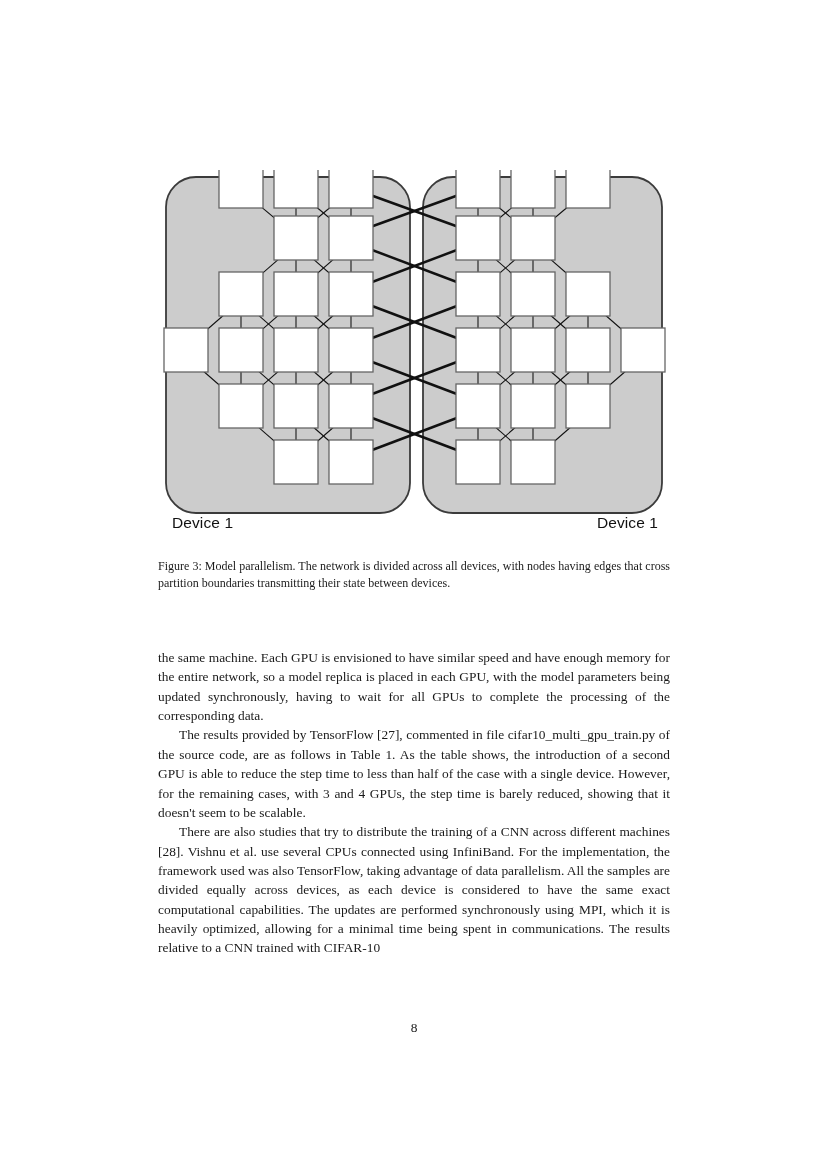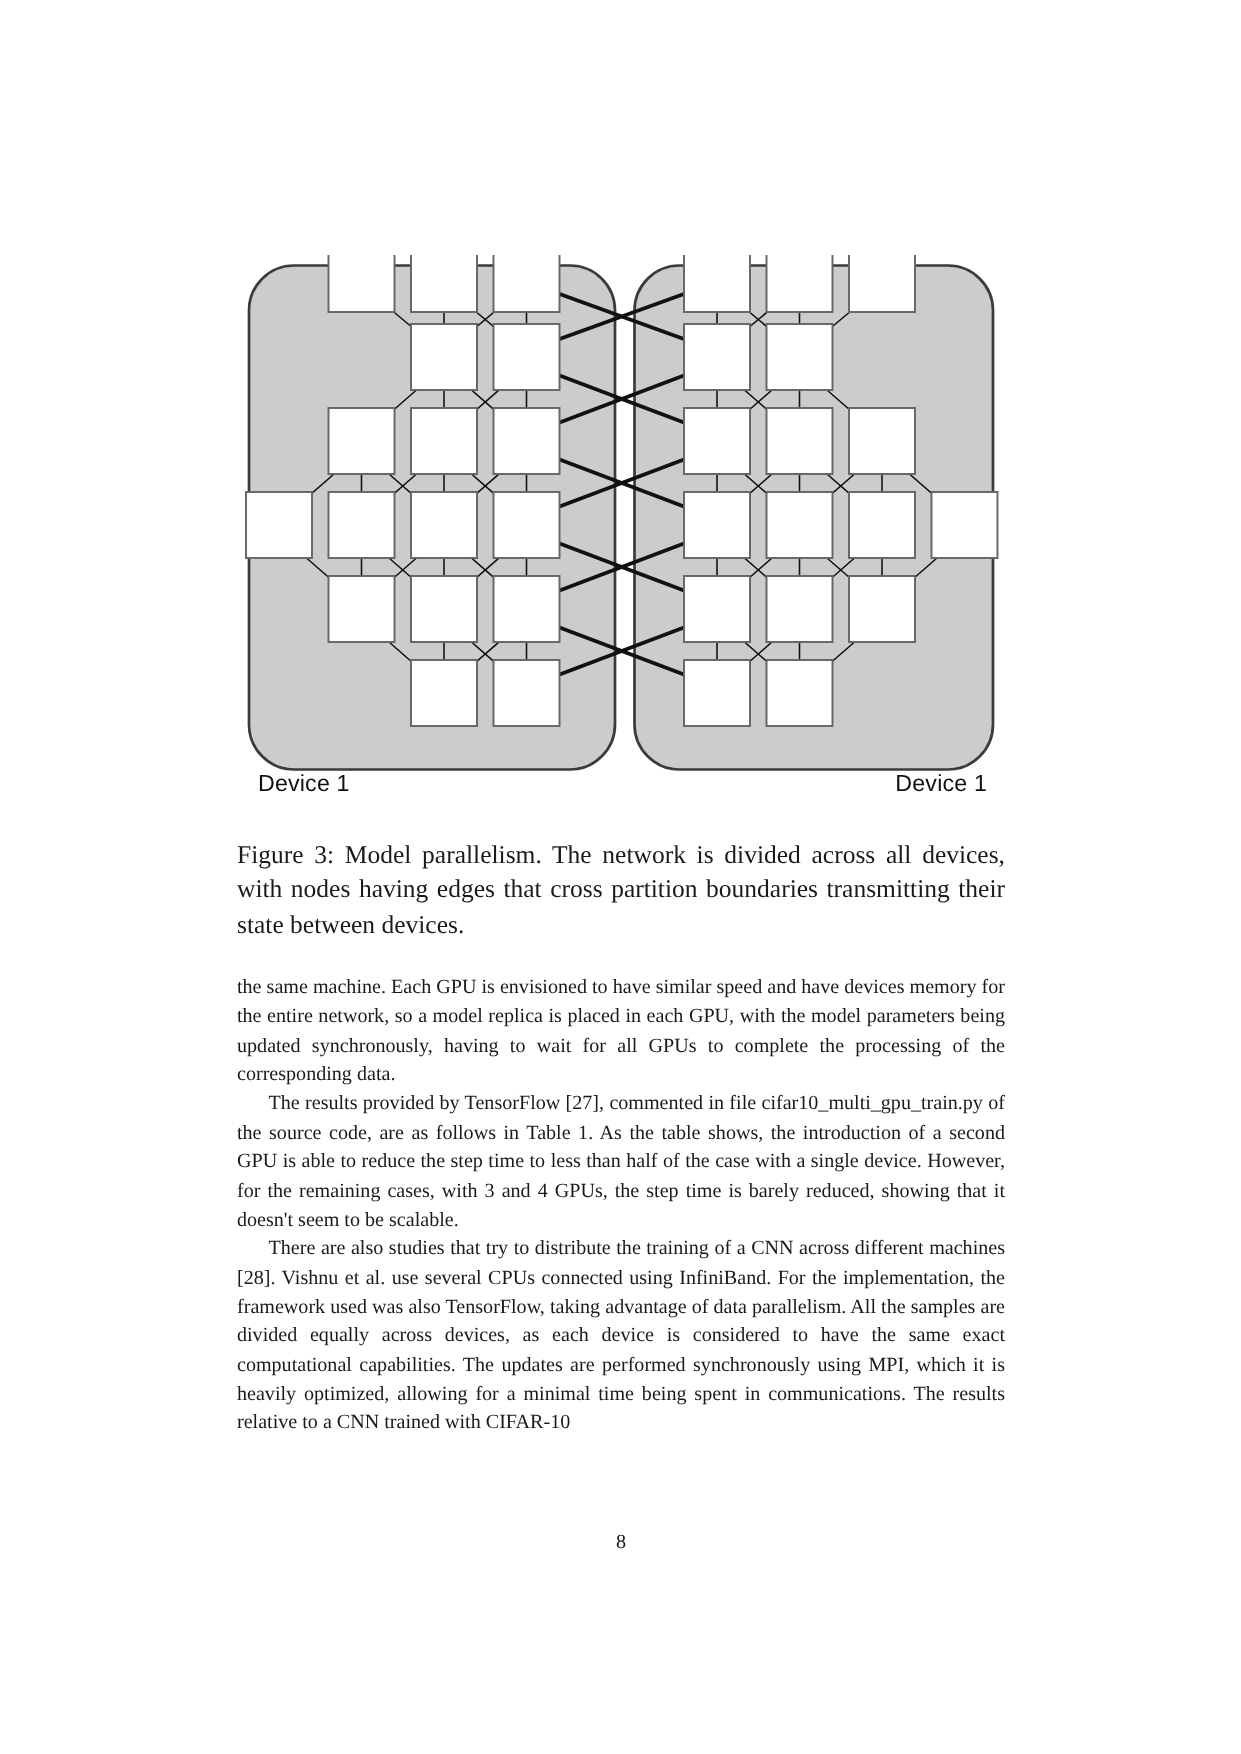--- a/index.html
+++ b/index.html
@@ -60,21 +60,21 @@
     white-space: nowrap;
   }
   .device-label.left  { left: 14px;  top: 0; }
   .device-label.right { right: 12px; top: 0; }
 
   .figure-caption {
     position: absolute;
     left: 0;
     top: 558px;
     width: 512px;
-    font-size: 17px;
+    font-size: 12px;
     line-height: 1.38;
     text-align: justify;
     text-justify: inter-word;
     color: #1a1a1a;
   }
 
   
   .body-text {
     position: absolute;
     left: 0;
@@ -300,21 +300,21 @@
       <div class="device-labels">
         <span class="device-label left">Device 1</span>
         <span class="device-label right">Device 1</span>
       </div>
     </div>
 
     <div class="figure-caption">Figure 3: Model parallelism. The network is divided across all devices, with nodes having edges that cross partition boundaries transmitting their state between devices.</div>
 
     <div class="body-text">
 
-      <p>the same machine. Each GPU is envisioned to have similar speed and have devices memory for the entire network, so a model replica is placed in each GPU, with the model parameters being updated synchronously, having to wait for all GPUs to complete the processing of the corresponding data.</p>
+      <p>the same machine. Each GPU is envisioned to have similar speed and have enough memory for the entire network, so a model replica is placed in each GPU, with the model parameters being updated synchronously, having to wait for all GPUs to complete the processing of the corresponding data.</p>
 
       <p class="indent"><span>The results provided by TensorFlow [27], commented in file </span><span class="it">cifar10_multi_gpu_train.py</span><span> of the source code, are as follows in Table 1. As the table shows, the introduction of a second GPU is able to reduce the step time to less than half of the case with a single device. However, for the remaining cases, with 3 and 4 GPUs, the step time is barely reduced, showing that it doesn't seem to be scalable.</span></p>
 
       <p class="indent"><span>There are also studies that try to distribute the training of a CNN across different machines [28]. Vishnu </span><span class="it">et al.</span><span> use several CPUs connected using InfiniBand. For the implementation, the framework used was also TensorFlow, taking advantage of data parallelism. All the samples are divided equally across devices, as each device is considered to have the same exact computational capabilities. The updates are performed synchronously using MPI, which it is heavily optimized, allowing for a minimal time being spent in communications. The results relative to a CNN trained with CIFAR-10</span></p>
     </div>
 
     <div class="page-number">8</div>
   </div>
 </div>
 

